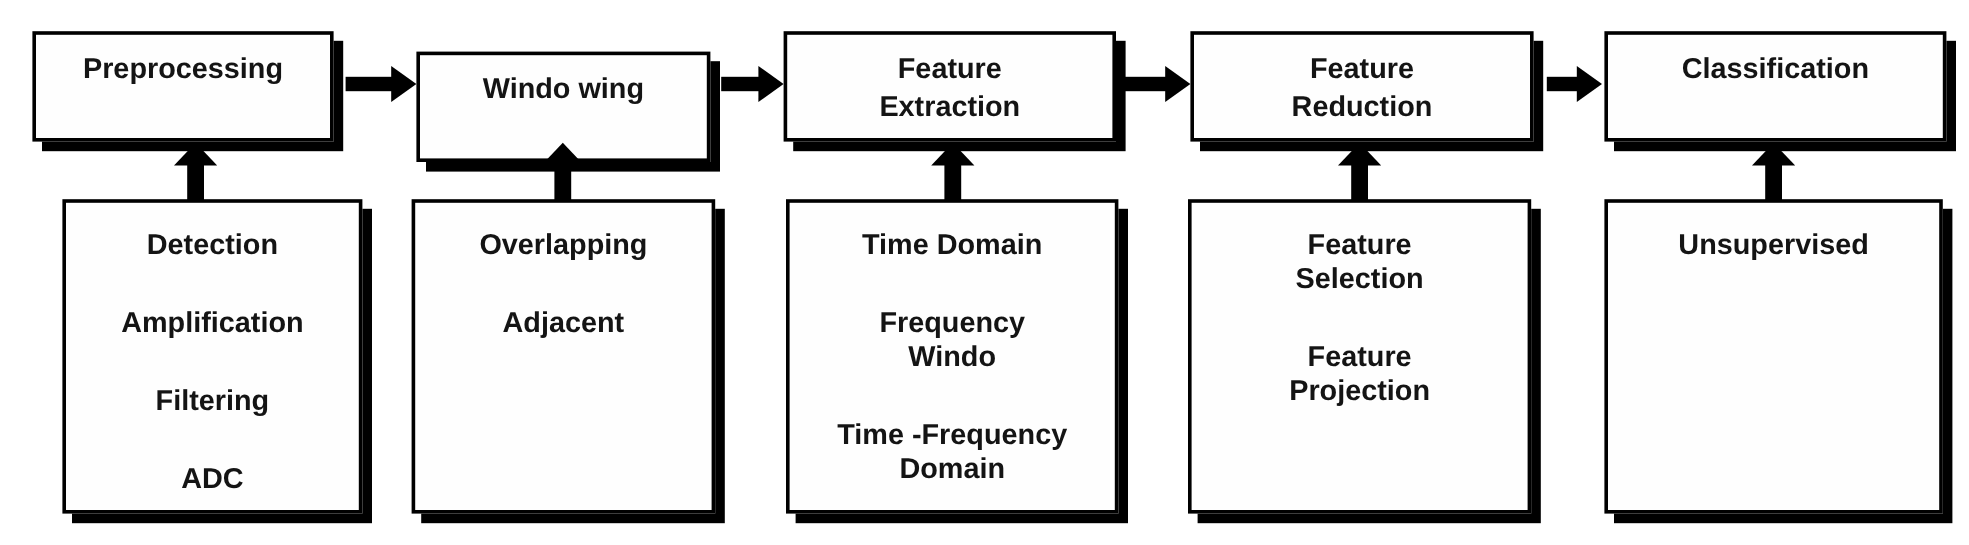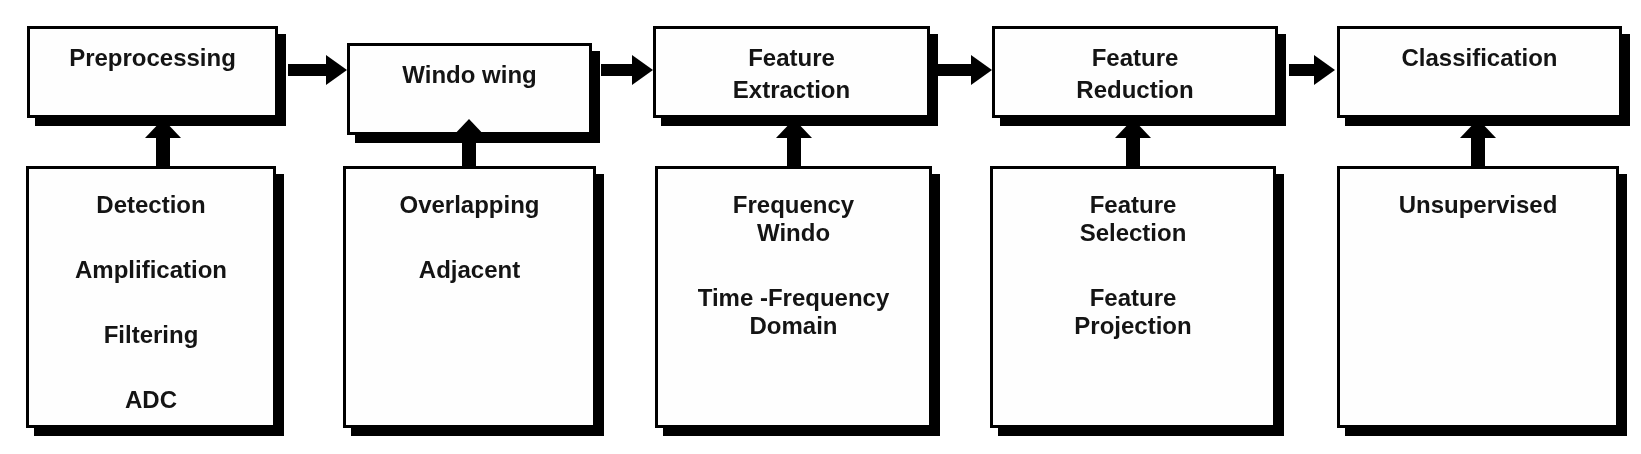--- a/index.html
+++ b/index.html
@@ -90,31 +90,32 @@
 Extraction</span>
   </div>
   <div class="box stage-box" style="left:992px;width:286px;">
     <span class="lbl">Feature
 Reduction</span>
   </div>
   <div class="box stage-box" style="left:1337px;width:285px;">
     <span class="lbl">Classification</span>
   </div>
 
-  <div class="box methods-box" style="left:26px;width:250px;">
+  <div class="box methods-box" style="left:52px;width:250px;">
     <span class="lbl">Detection</span>
     <span class="lbl">Amplification</span>
     <span class="lbl">Filtering</span>
     <span class="lbl">ADC</span>
   </div>
   <div class="box methods-box" style="left:343px;width:253px;">
     <span class="lbl">Overlapping</span>
     <span class="lbl">Adjacent</span>
   </div>
   <div class="box methods-box" style="left:655px;width:277px;">
+    <span class="lbl">Time Domain</span>
     <span class="lbl">Frequency
 Windo</span>
     <span class="lbl">Time -Frequency
 Domain</span>
   </div>
   <div class="box methods-box" style="left:990px;width:286px;">
     <span class="lbl">Feature
 Selection</span>
     <span class="lbl">Feature
 Projection</span>

